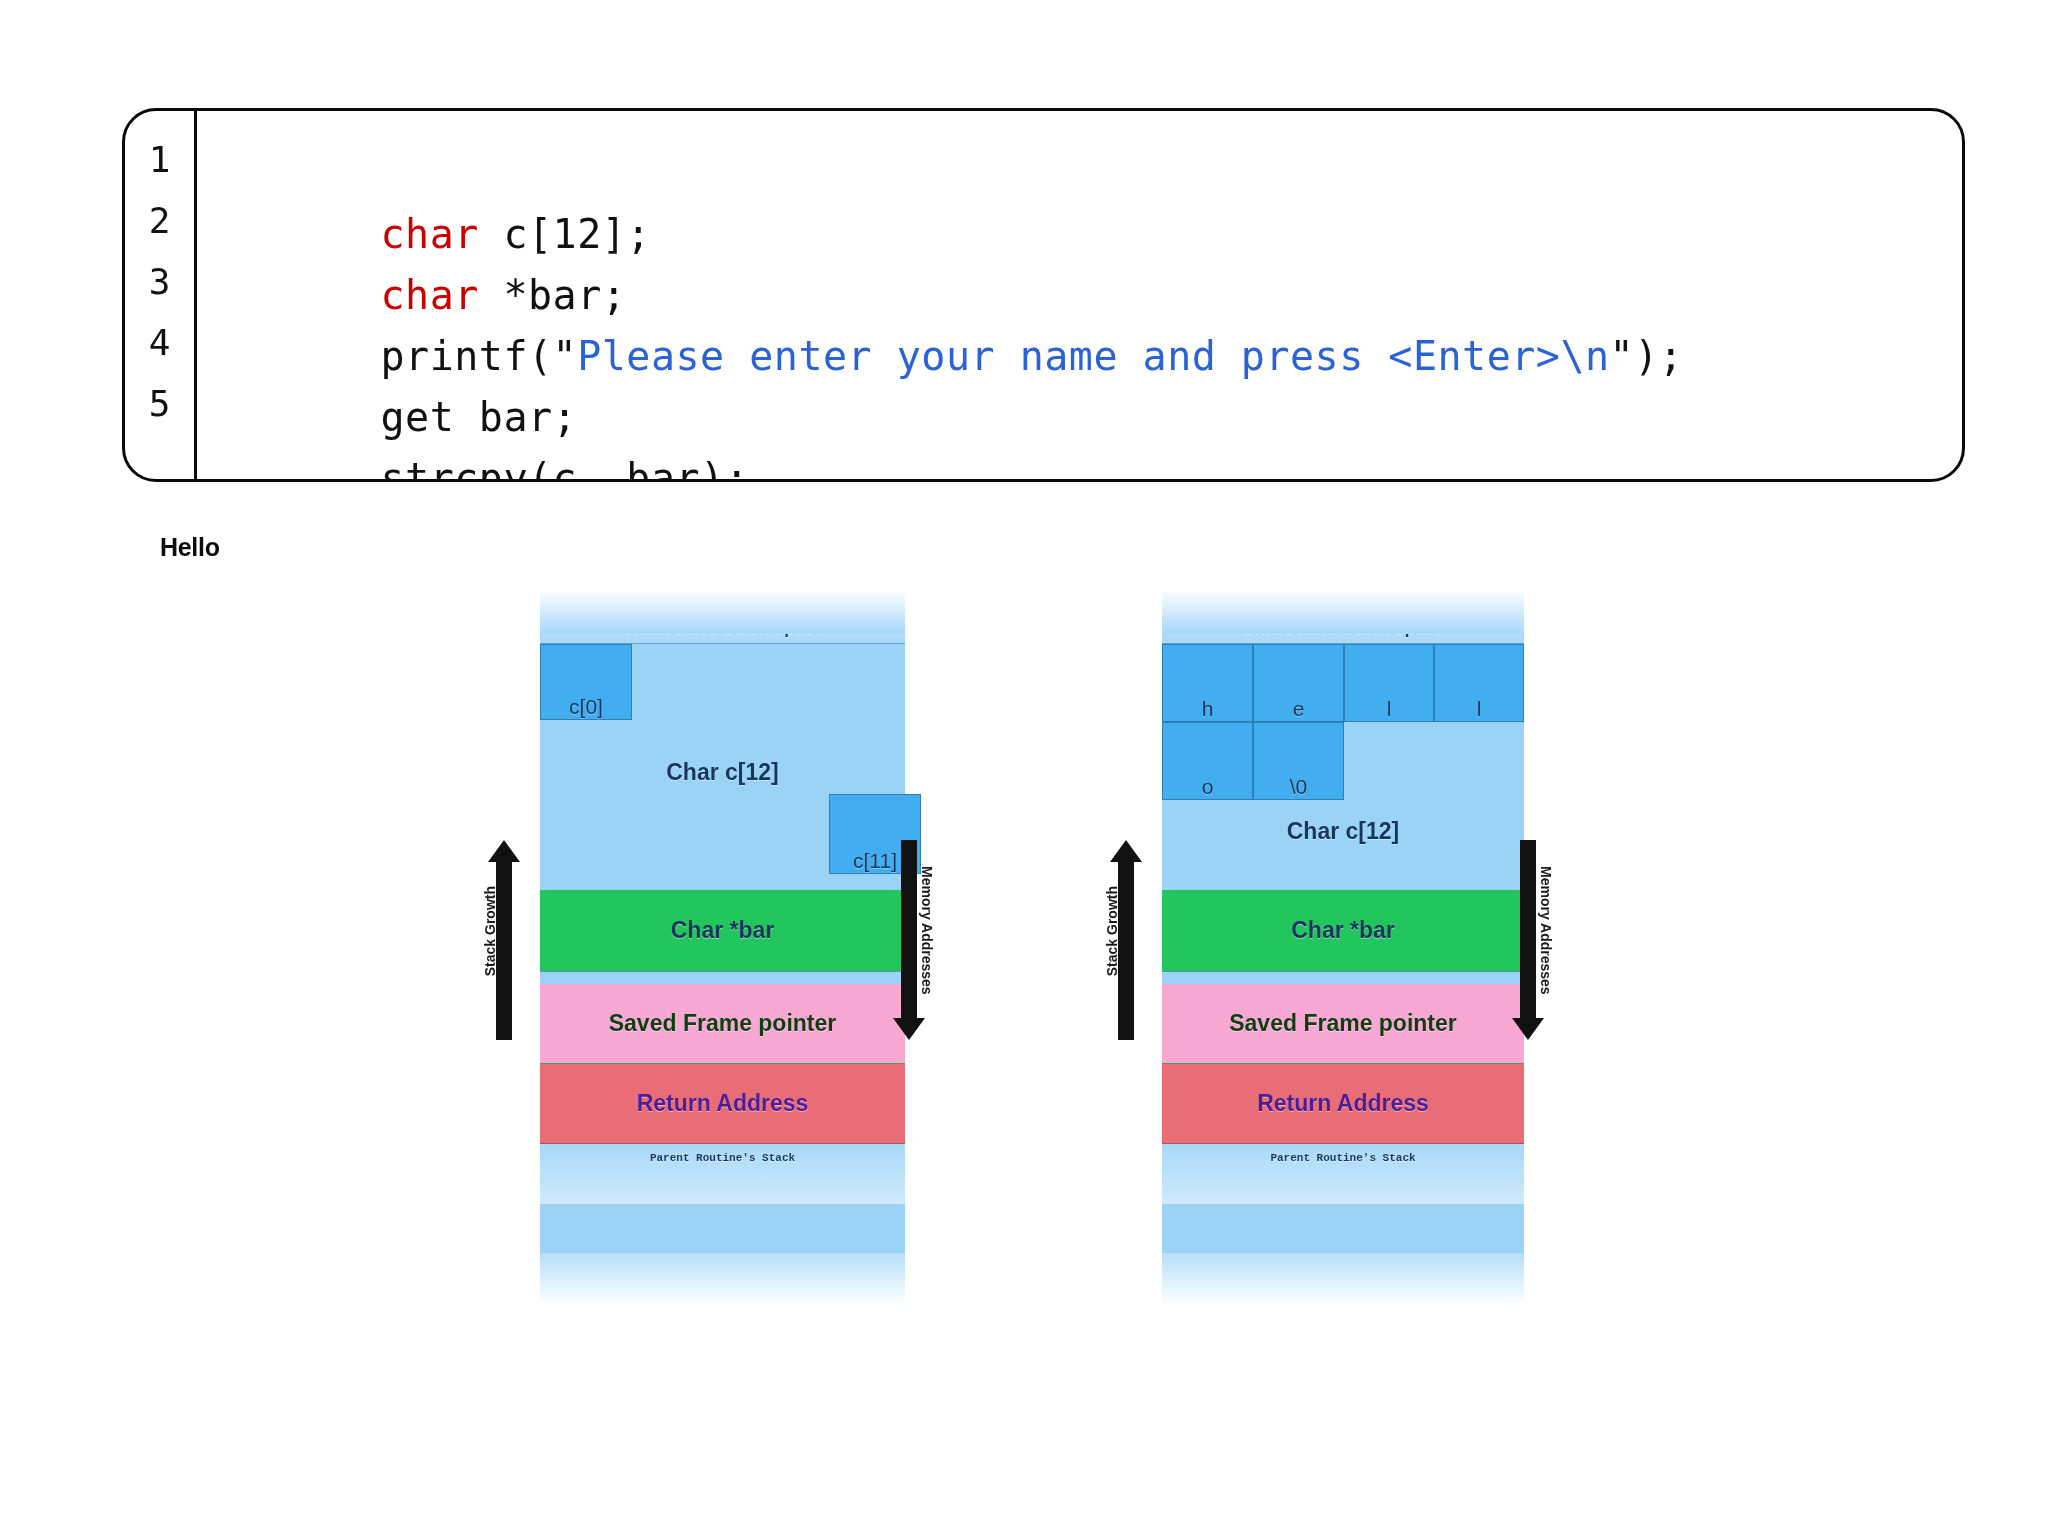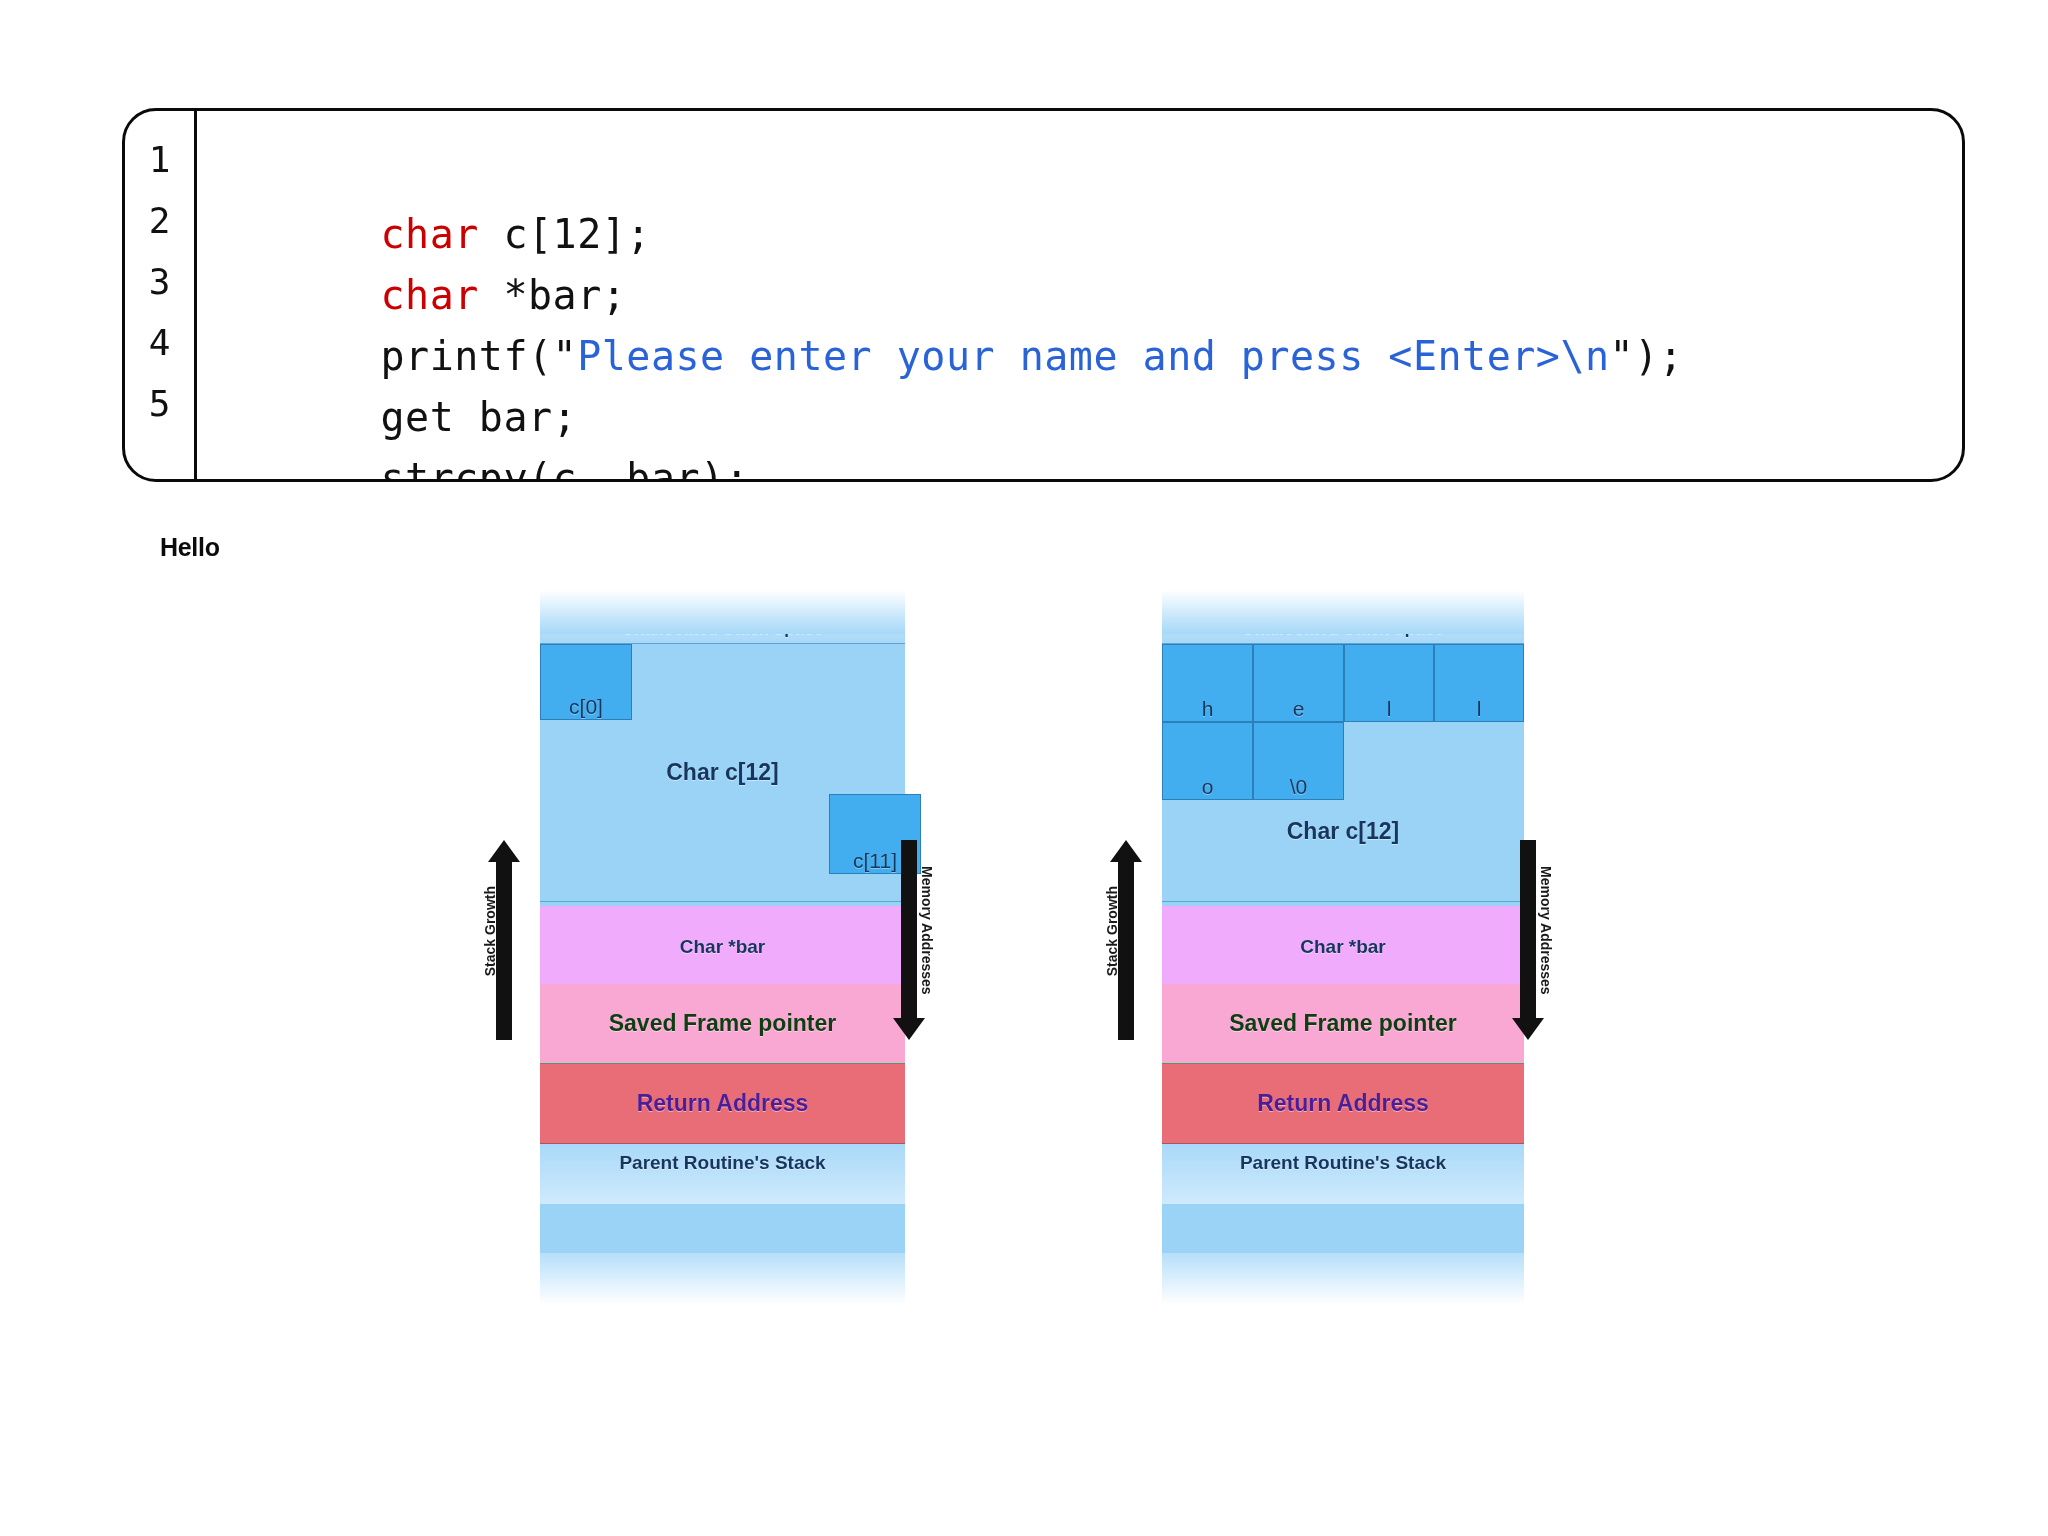--- a/index.html
+++ b/index.html
@@ -139,45 +139,46 @@
     border-bottom: 1px solid #5fa5cf;
     font-size: 23px;
   }
   #diagram-after .seg-charc { top: 54px; height: 258px; }
   .seg-charc .label-c12 {
     position: absolute;
     left: 0; right: 0;
     text-align: center;
   }
   .seg-bar {
-    top: 316px; height: 82px;
-    background: #f0abfc;
+    top: 300px; height: 82px;
+    background: #22c55e;
     border-bottom: 1px solid #5d8fa8;
-    font-size: 19px;
+    font-size: 23px;
   }
   .seg-sfp {
     top: 394px; height: 80px;
     background: #f9a8d4;
     border-bottom: 1px solid #4f9b63;
     font-size: 23px;
     color: #0f3d12;
   }
   .seg-ret {
     top: 474px; height: 80px;
     background: #e86d77;
     border-bottom: 1px solid #a85560;
     font-size: 23px;
     color: #4c1d95;
   }
   .seg-parent {
     top: 554px; height: 60px;
     background: linear-gradient(to bottom, #a9d9f8 0%, #cfeafd 100%);
-    font-size: 19px;
+    font-size: 11px;
     align-items: flex-start;
     padding-top: 8px;
+    font-family: Liberation Mono, monospace;
   }
 
   
   .cell {
     position: absolute;
     box-sizing: border-box;
     background: #42adef;
     border: 1px solid #2c7fb8;
     display: flex;
     align-items: flex-end;

